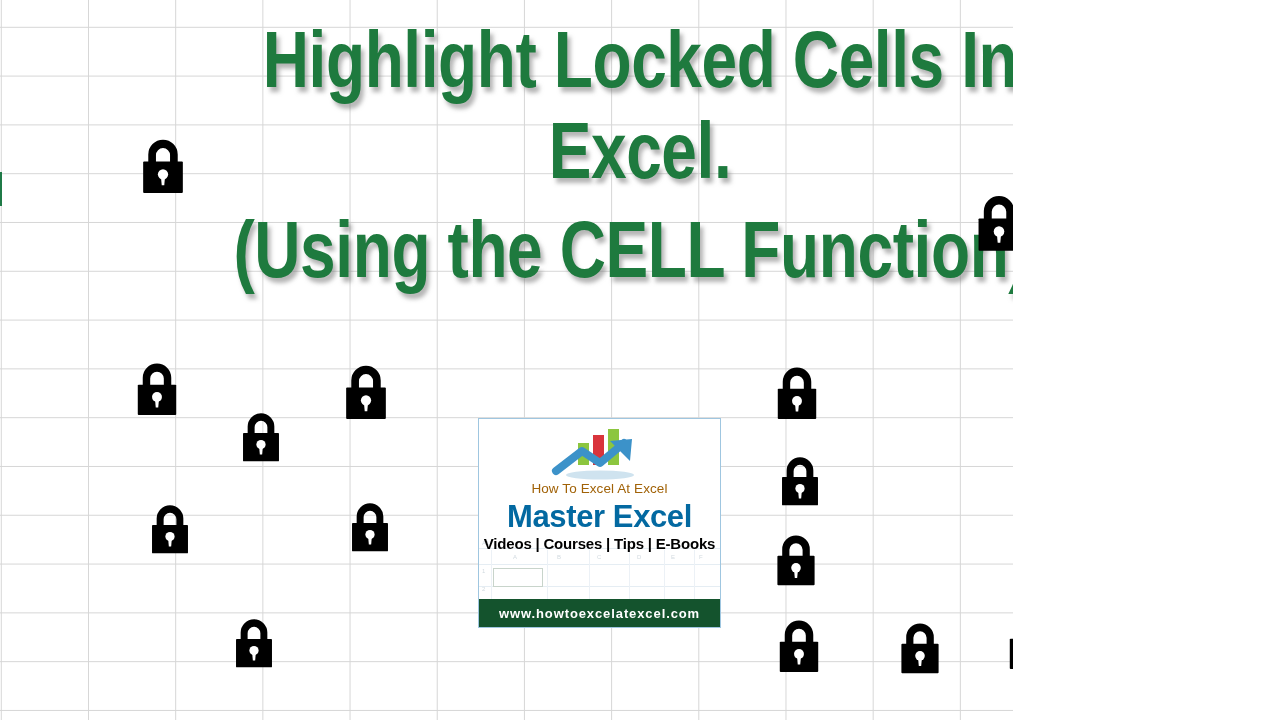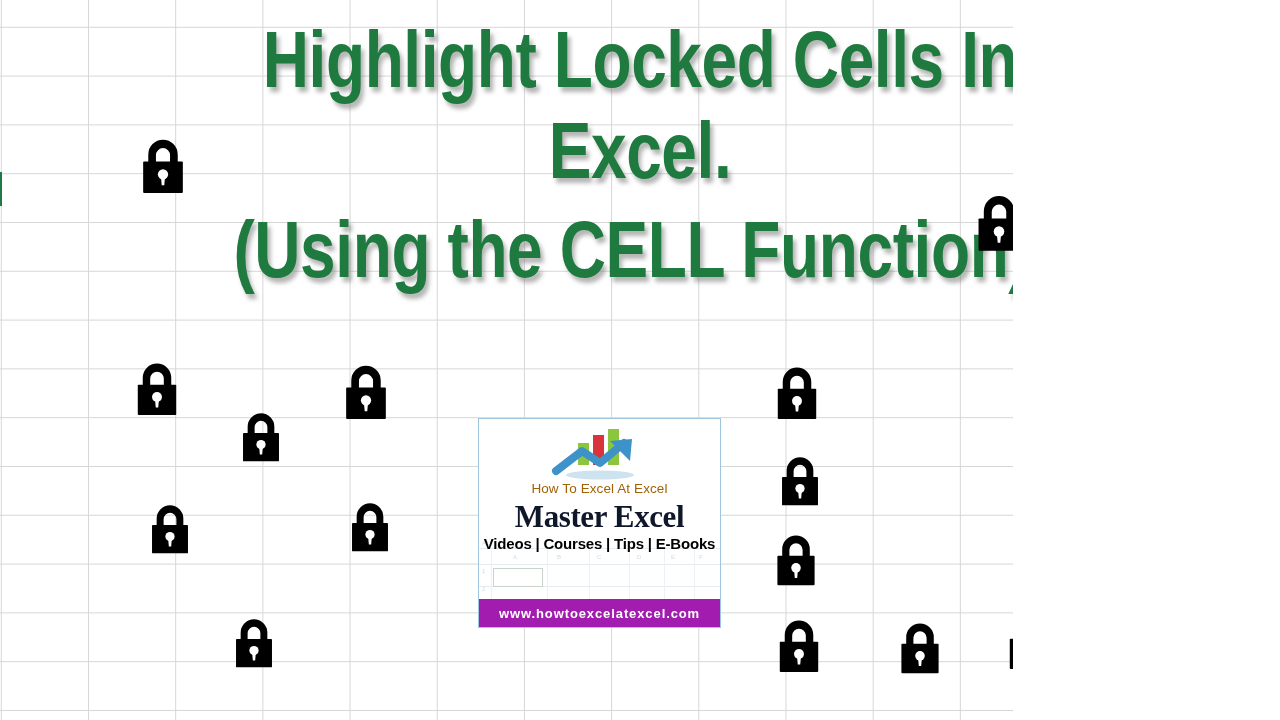--- a/index.html
+++ b/index.html
@@ -137,45 +137,45 @@
     font-size: 13.5px;
     font-family: "Liberation Sans", sans-serif;
     letter-spacing: 0.1px;
   }
   #logo-title {
     position: absolute;
     left: 0;
     right: 0;
     top: 80px;
     text-align: center;
-    color: #0f172a;
+    color: #0369a1;
     font-size: 31px;
     font-weight: bold;
-    font-family: Liberation Serif, serif;
+    font-family: Liberation Sans, sans-serif;
     letter-spacing: -0.4px;
   }
   #logo-subtitle {
     position: absolute;
     left: 0;
     right: 0;
     top: 116px;
     text-align: center;
     color: #000000;
     font-size: 15px;
     font-weight: bold;
     font-family: "Liberation Sans", sans-serif;
     letter-spacing: -0.2px;
   }
   #logo-url-bar {
     position: absolute;
     left: -1px;
     right: -1px;
     bottom: 0;
     height: 28px;
-    background: #a21caf;
+    background: #14532d;
     display: flex;
     align-items: center;
     justify-content: center;
   }
   #logo-url-text {
     color: #ffffff;
     font-size: 13px;
     font-weight: bold;
     font-family: "Liberation Sans", sans-serif;
     letter-spacing: 0.9px;

